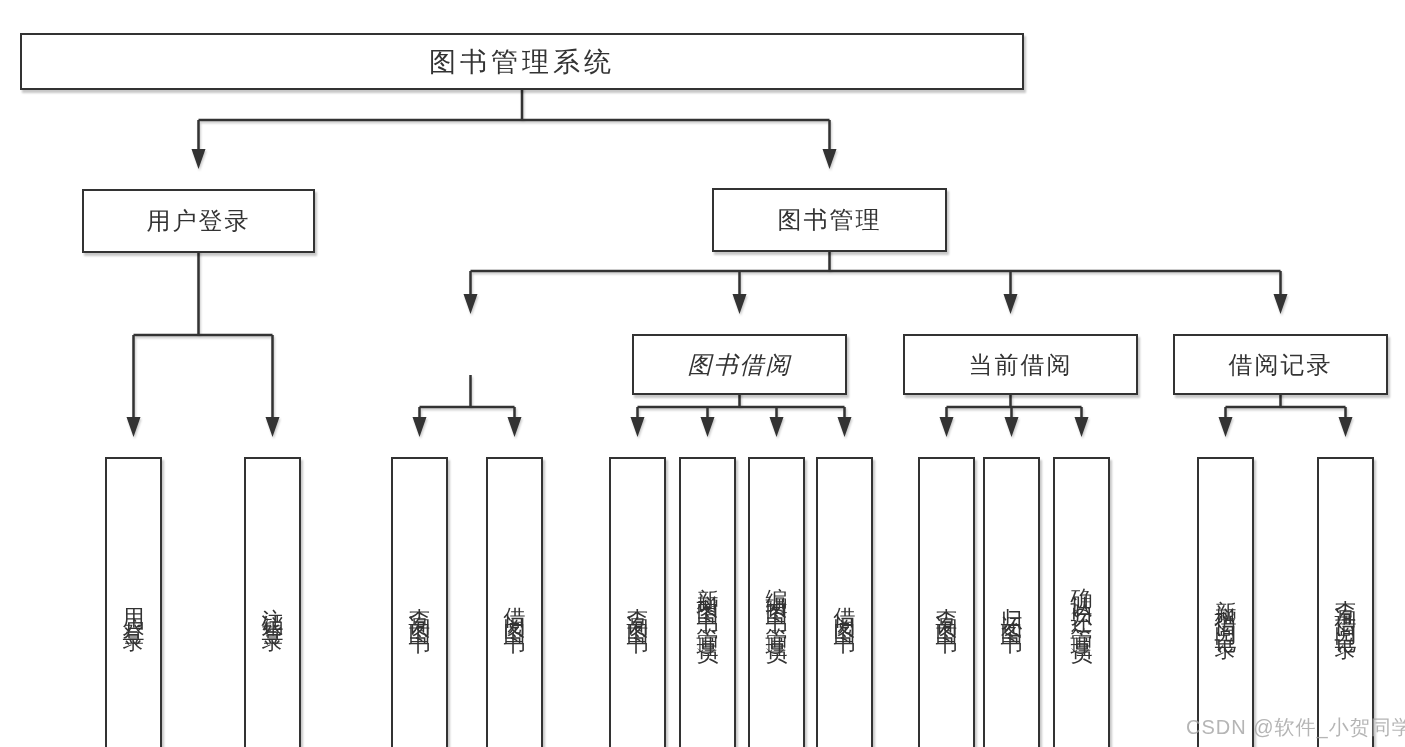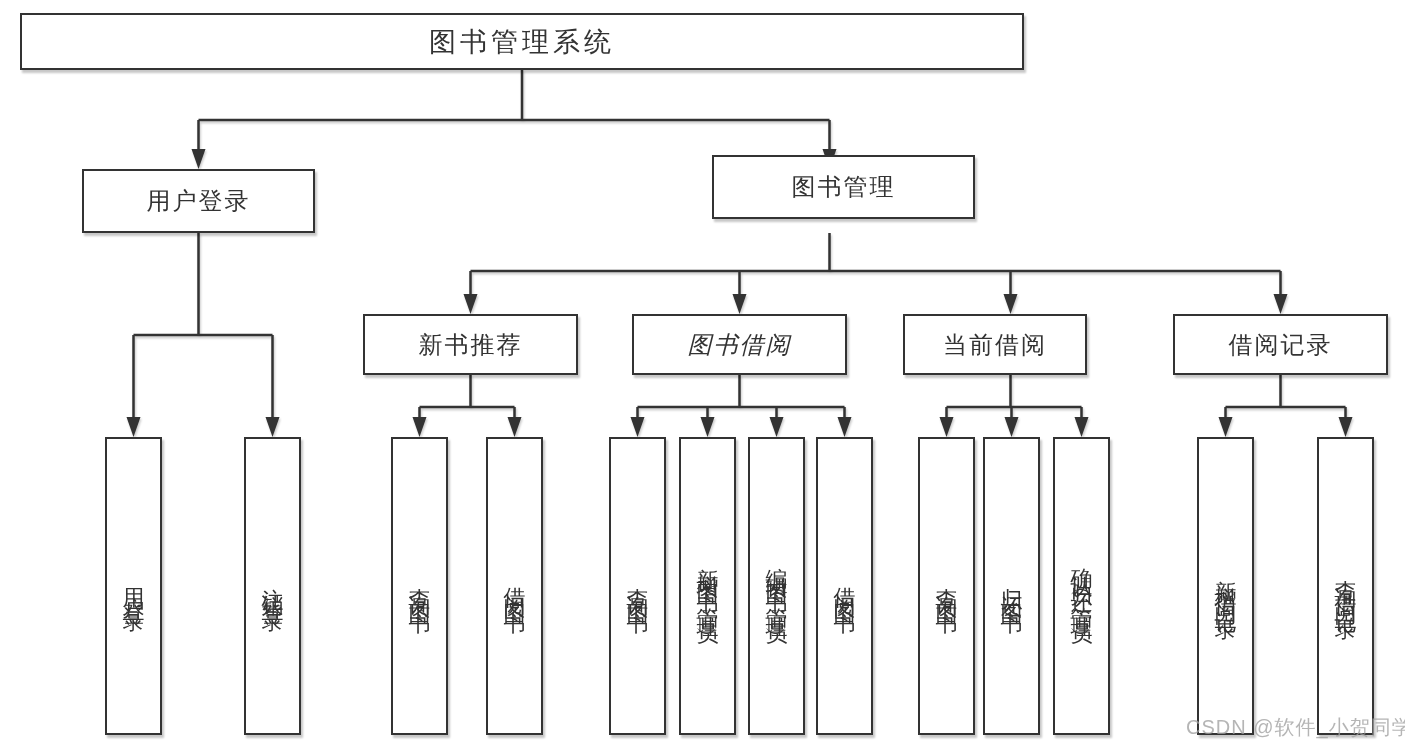--- a/index.html
+++ b/index.html
@@ -26,20 +26,21 @@
     position: absolute;
     box-sizing: border-box;
     background: #ffffff;
     border: 2.5px solid #333333;
     color: #333333;
     display: flex;
     align-items: center;
     justify-content: center;
     z-index: 2;
     box-shadow: 2px 3px 2px rgba(0,0,0,0.22);
+    margin-top: 20px;
   }
   .h-node { font-size: 24px; letter-spacing: 2px; }
   .root-node { font-size: 27px; letter-spacing: 4px; }
   .v-node .vtext {
     writing-mode: vertical-rl;
     font-size: 22px;
     letter-spacing: 8px;
     line-height: 1;
     white-space: nowrap;
   }
@@ -79,31 +80,28 @@
              M1218.5,417 L1232.5,417 L1225.5,437 Z M1338.5,417 L1352.5,417 L1345.5,437 Z" fill="#333333" stroke="none"></path>
   </svg>
 
   <div class="node h-node root-node" style="left:20px; top:13px; width:1004px; height:57px;">
     <span>图书管理系统</span>
   </div>
 
   <div class="node h-node" style="left:82px; top:169px; width:233px; height:64px;">
     <span>用户登录</span>
   </div>
-  <div class="node h-node" style="left:712px; top:155px; width:263px; height:64px;">
+  <div class="node h-node" style="left:712px; top:168px; width:235px; height:64px;">
     <span>图书管理</span>
   </div>
 
-  <div class="node h-node" style="left:363px; top:314px; width:215px; height:61px;">
-    <span>新书推荐</span>
-  </div>
   <div class="node h-node" style="left:632px; top:314px; width:215px; height:61px;font-style:italic;">
     <span>图书借阅</span>
   </div>
-  <div class="node h-node" style="left:903px; top:314px; width:184px; height:61px;">
+  <div class="node h-node" style="left:903px; top:314px; width:235px; height:61px;">
     <span>当前借阅</span>
   </div>
   <div class="node h-node" style="left:1173px; top:314px; width:215px; height:61px;">
     <span>借阅记录</span>
   </div>
 
   <div class="node v-node" style="left:105px; top:437px; width:57px; height:298px;">
     <span class="vtext">用户登录</span>
   </div>
   <div class="node v-node" style="left:244px; top:437px; width:57px; height:298px;">

